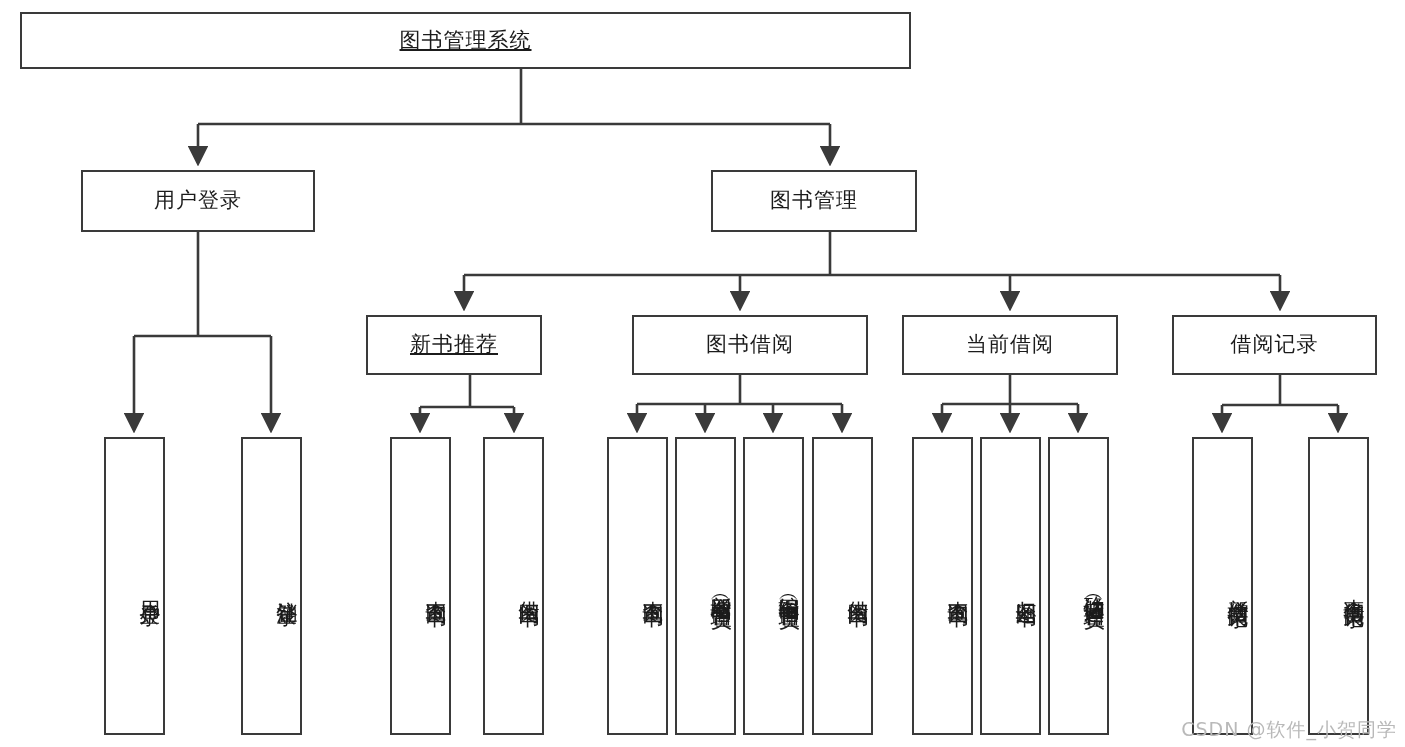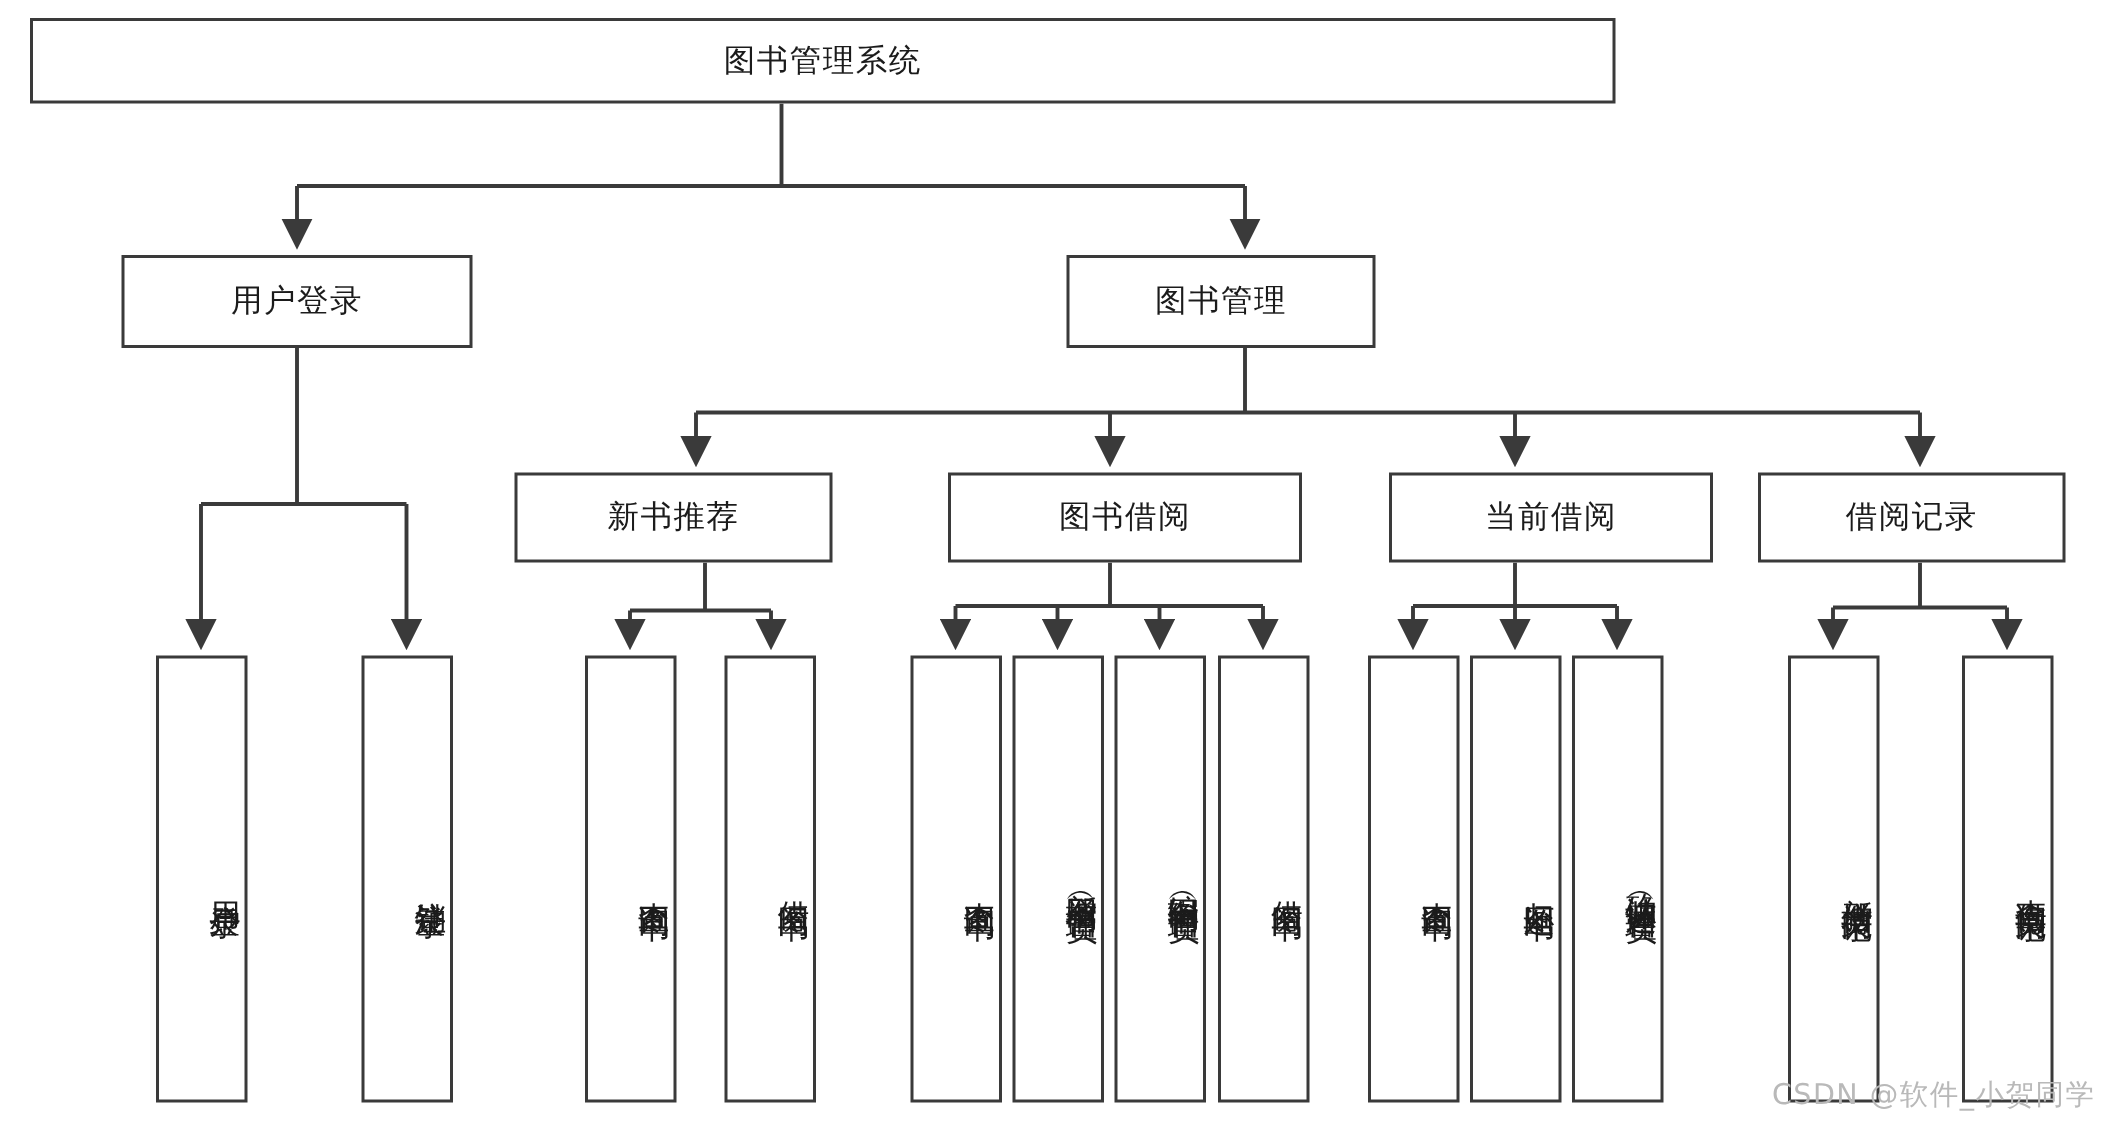--- a/index.html
+++ b/index.html
@@ -112,38 +112,38 @@
       <path d="M 1010 404 L 1010 430" marker-end="url(#arrow)"></path>
       <path d="M 1078 404 L 1078 430" marker-end="url(#arrow)"></path>
 
       <path d="M 1280 375 L 1280 405"></path>
       <path d="M 1222 405 L 1338 405"></path>
       <path d="M 1222 405 L 1222 430" marker-end="url(#arrow)"></path>
       <path d="M 1338 405 L 1338 430" marker-end="url(#arrow)"></path>
     </g>
   </svg>
 
-  <div class="node horiz" style="left:20px;top:12px;width:1057px;height:57px;">
+  <div class="node horiz" style="left:20px;top:12px;width:891px;height:57px;text-decoration:underline;">
     <span>图书管理系统</span>
   </div>
 
   <div class="node horiz" style="left:81px;top:170px;width:234px;height:62px;">
     <span>用户登录</span>
   </div>
   <div class="node horiz" style="left:711px;top:170px;width:206px;height:62px;">
     <span>图书管理</span>
   </div>
 
-  <div class="node horiz" style="left:343px;top:315px;width:212px;height:60px;">
+  <div class="node horiz" style="left:366px;top:315px;width:176px;height:60px;text-decoration:underline;">
     <span>新书推荐</span>
   </div>
   <div class="node horiz" style="left:632px;top:315px;width:236px;height:60px;">
     <span>图书借阅</span>
   </div>
-  <div class="node horiz" style="left:902px;top:315px;width:216px;height:60px;margin-left:24px;">
+  <div class="node horiz" style="left:902px;top:315px;width:216px;height:60px;">
     <span>当前借阅</span>
   </div>
   <div class="node horiz" style="left:1172px;top:315px;width:205px;height:60px;">
     <span>借阅记录</span>
   </div>
 
   <div class="node vert" style="left:104px;top:437px;width:61px;height:298px;">
     <span>用户登录</span>
   </div>
   <div class="node vert" style="left:241px;top:437px;width:61px;height:298px;">

